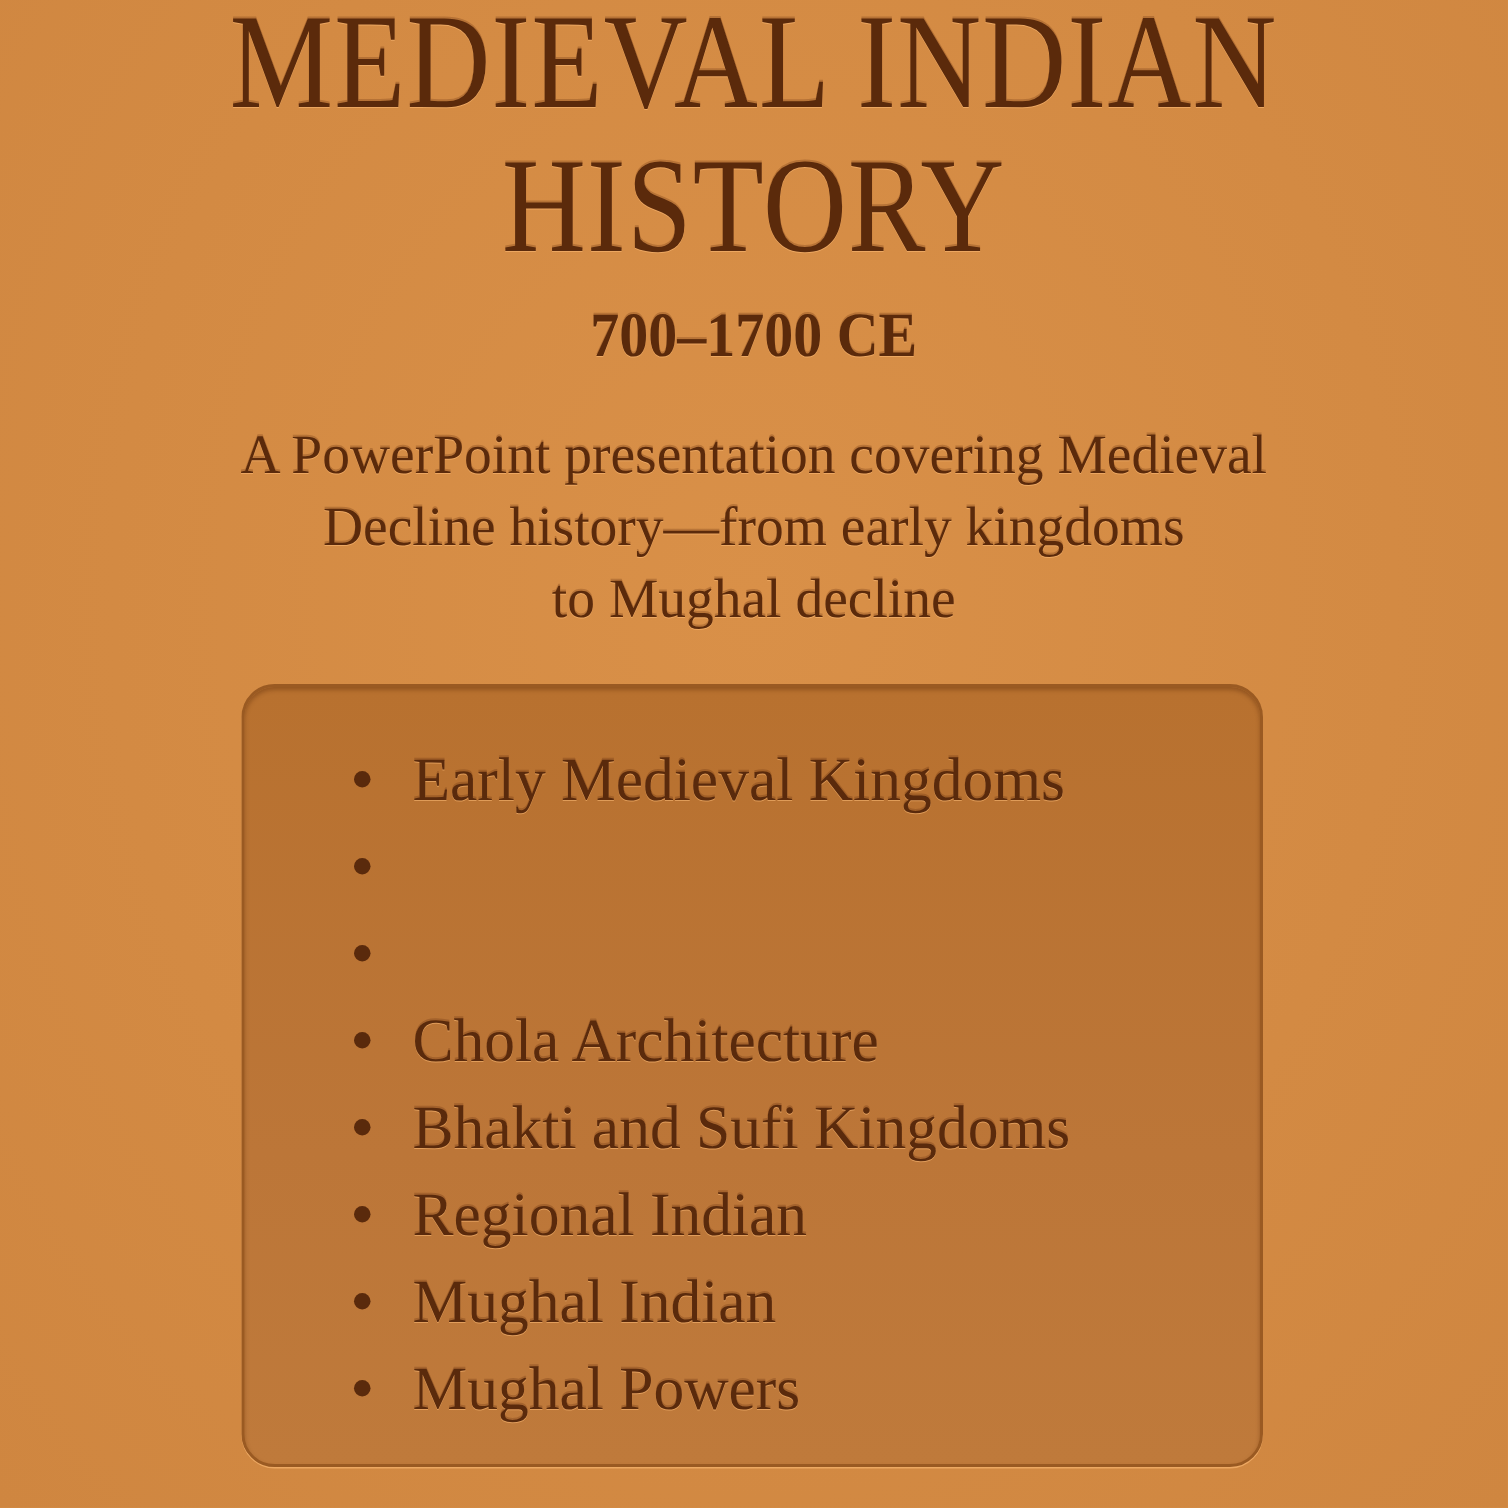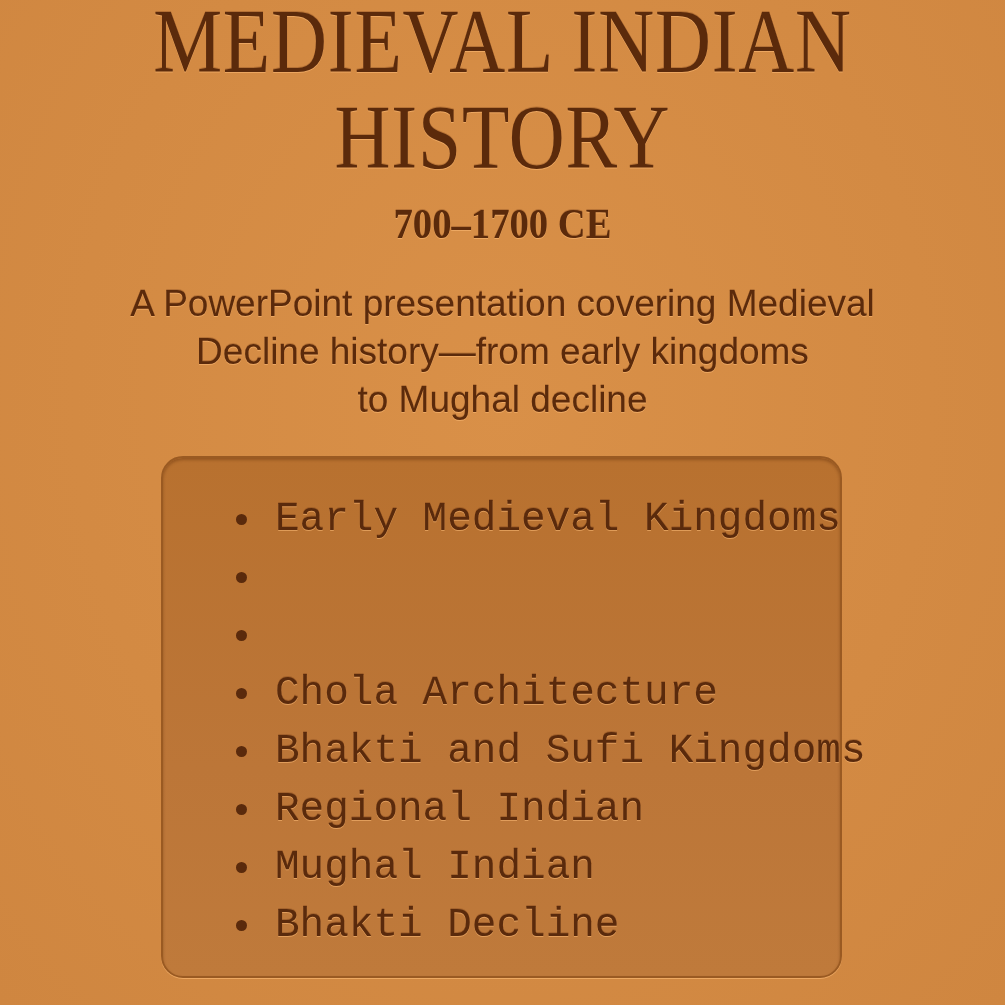--- a/index.html
+++ b/index.html
@@ -6,38 +6,37 @@
   body {
     width:1005px; height:1005px; overflow:hidden;
     background:#d48c45;
     background-image: radial-gradient(ellipse at 50% 40%, #d99048 0%, #d38a43 60%, #cf8640 100%);
     font-family: "DejaVu Serif", "Liberation Serif", serif;
     color:#5a2a0c;
     position:relative;
   }
   .txt {
     text-shadow: 0 1px 0 rgba(255,190,120,0.55), 0 -1px 0 rgba(90,40,10,0.25);
-    font-family: Liberation Mono, monospace;
   }
   .title {
     position:absolute; left:0; width:1005px; text-align:center;
     font-family:"Liberation Serif", serif;
     font-size:90px; line-height:96px; letter-spacing:1px;
     color:#5b2a0b; top:-6px; margin:0; font-weight:normal;
     transform: scaleX(0.86); transform-origin:center top;
   }
   .dates {
     position:absolute; left:0; width:1005px; text-align:center;
     top:200px; font-family:"Liberation Serif", serif;
     font-size:42px; font-weight:bold; color:#5b2a0b;
     transform: scaleX(0.92);
   }
   .subtitle {
     position:absolute; left:60px; width:885px; text-align:center;
-    top:280px; font-family:Liberation Sans, sans-serif;
+    top:280px; font-family:Liberation Serif, serif;
     font-size:37px; line-height:48px; color:#5b2a0b;
   }
   .box {
     position:absolute; left:161px; top:456px; width:681px; height:522px;
     border-radius:22px;
     background:#bb7435;
     background-image: linear-gradient(180deg, #b8712f 0%, #bc7638 60%, #bf7a3b 100%);
     border:2px solid #9a5a22;
     box-shadow: inset 0 2px 3px rgba(80,35,5,0.35), 0 1px 0 rgba(255,190,120,0.6);
     box-sizing:border-box;
@@ -94,15 +93,15 @@
   <li>
       <span class="bullet"></span>
       <span class="txt">Regional Indian</span>
     </li>
   <li>
       <span class="bullet"></span>
       <span class="txt">Mughal Indian</span>
     </li>
   <li>
       <span class="bullet"></span>
-      <span class="txt">Bhakti Decline</span>
+      <span class="txt">Mughal Powers</span>
     </li>
 </ul>
 
 </body></html>

